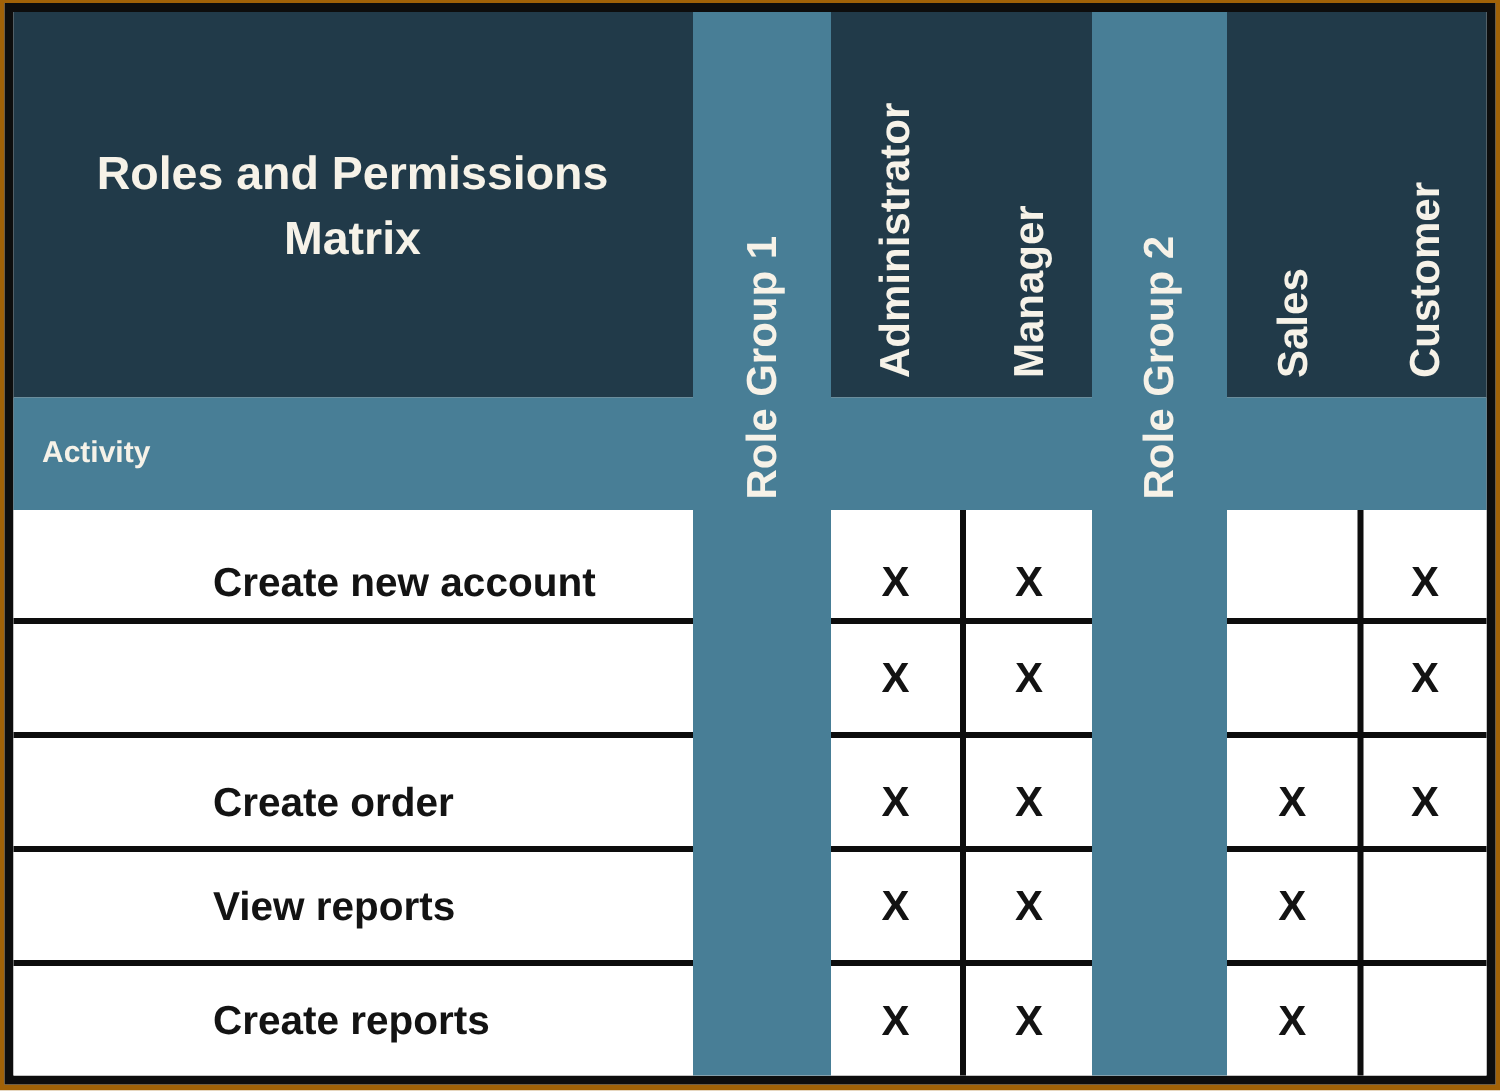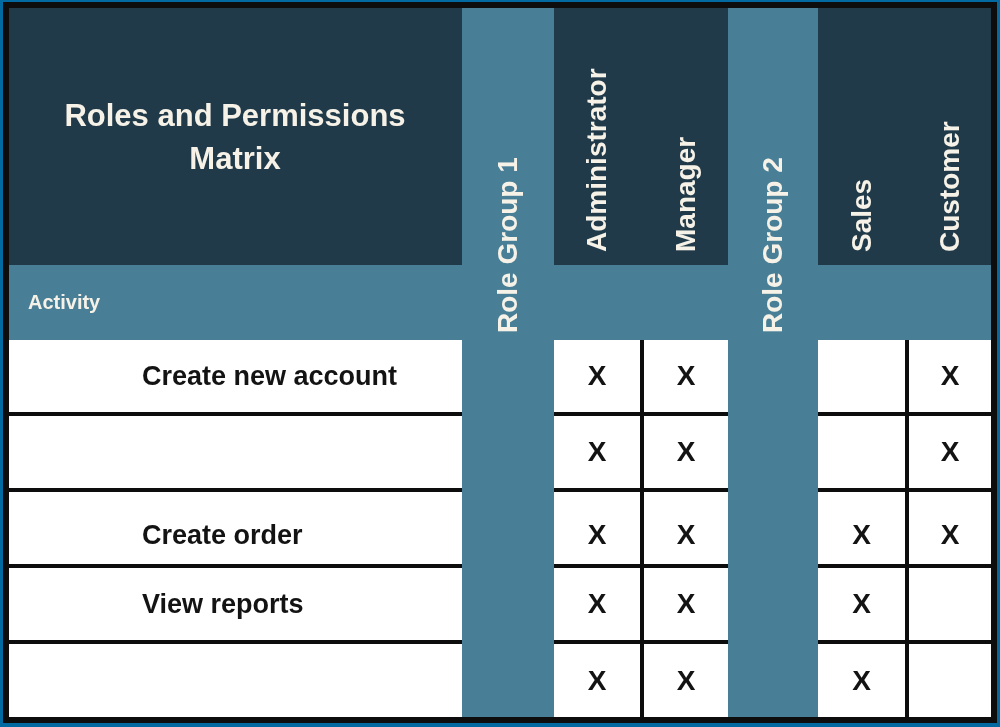--- a/index.html
+++ b/index.html
@@ -5,21 +5,21 @@
   html, body {
     margin: 0;
     padding: 0;
     background: #ffffff;
     font-family: "Liberation Sans", sans-serif;
   }
   .page {
     position: relative;
     width: 1000px;
     height: 727px;
-    background: #0369a1;
+    background: #a16207;
     overflow: hidden;
   }
   .frame {
     position: absolute;
     left: 3px;
     top: 2px;
     width: 994px;
     height: 721px;
     border: 6px solid #0d0d0d;
     box-sizing: border-box;
@@ -99,21 +99,21 @@
   .v-rg2  { left: 746px; top: 325px; }
   .v-admin { left: 570px; top: 244px; }
   .v-mgr   { left: 659px; top: 244px; }
   .v-sales { left: 835px; top: 244px; }
   .v-cust  { left: 923px; top: 244px; }
 
   .row {
     position: absolute;
     left: 0; width: 982px; height: 72px;
   }
-  .row-1 { top: 332px; }
+  .row-1 { top: 344px; }
   .row-2 { top: 408px; }
   .row-3 { top: 491px; }
   .row-4 { top: 560px; padding-left: 31px; }
   .row-5 { top: 636px; height: 73px; }
   .activity-label {
     position: absolute;
     left: 133px; top: 0; height: 100%;
     display: flex;
     align-items: center;
     font-size: 27px;
@@ -192,20 +192,21 @@
 
     <div class="row row-4">
       <div class="activity-label">View reports</div>
       <div class="mark c1">X</div>
       <div class="mark c2">X</div>
       <div class="mark c3">X</div>
       <div class="mark c4"></div>
     </div>
 
     <div class="row row-5">
+      <div class="activity-label">Create reports</div>
       <div class="mark c1">X</div>
       <div class="mark c2">X</div>
       <div class="mark c3">X</div>
       <div class="mark c4"></div>
     </div>
 
   </div>
 </div>
 
 </body></html>

